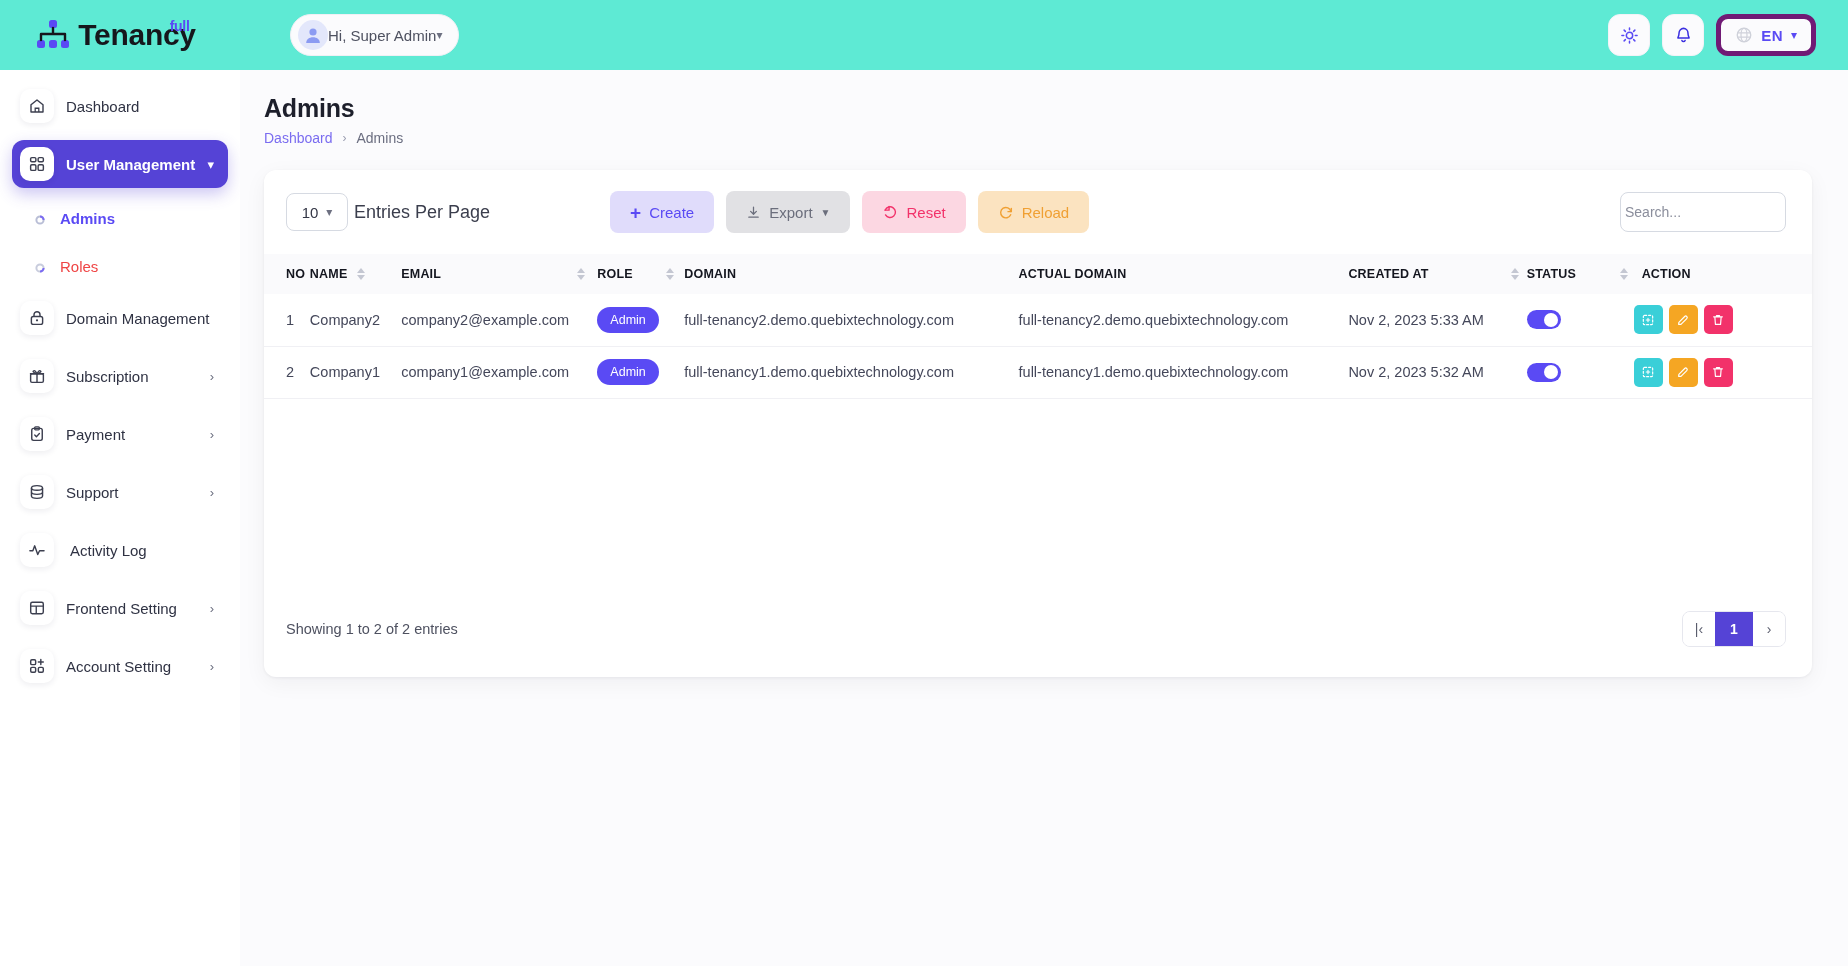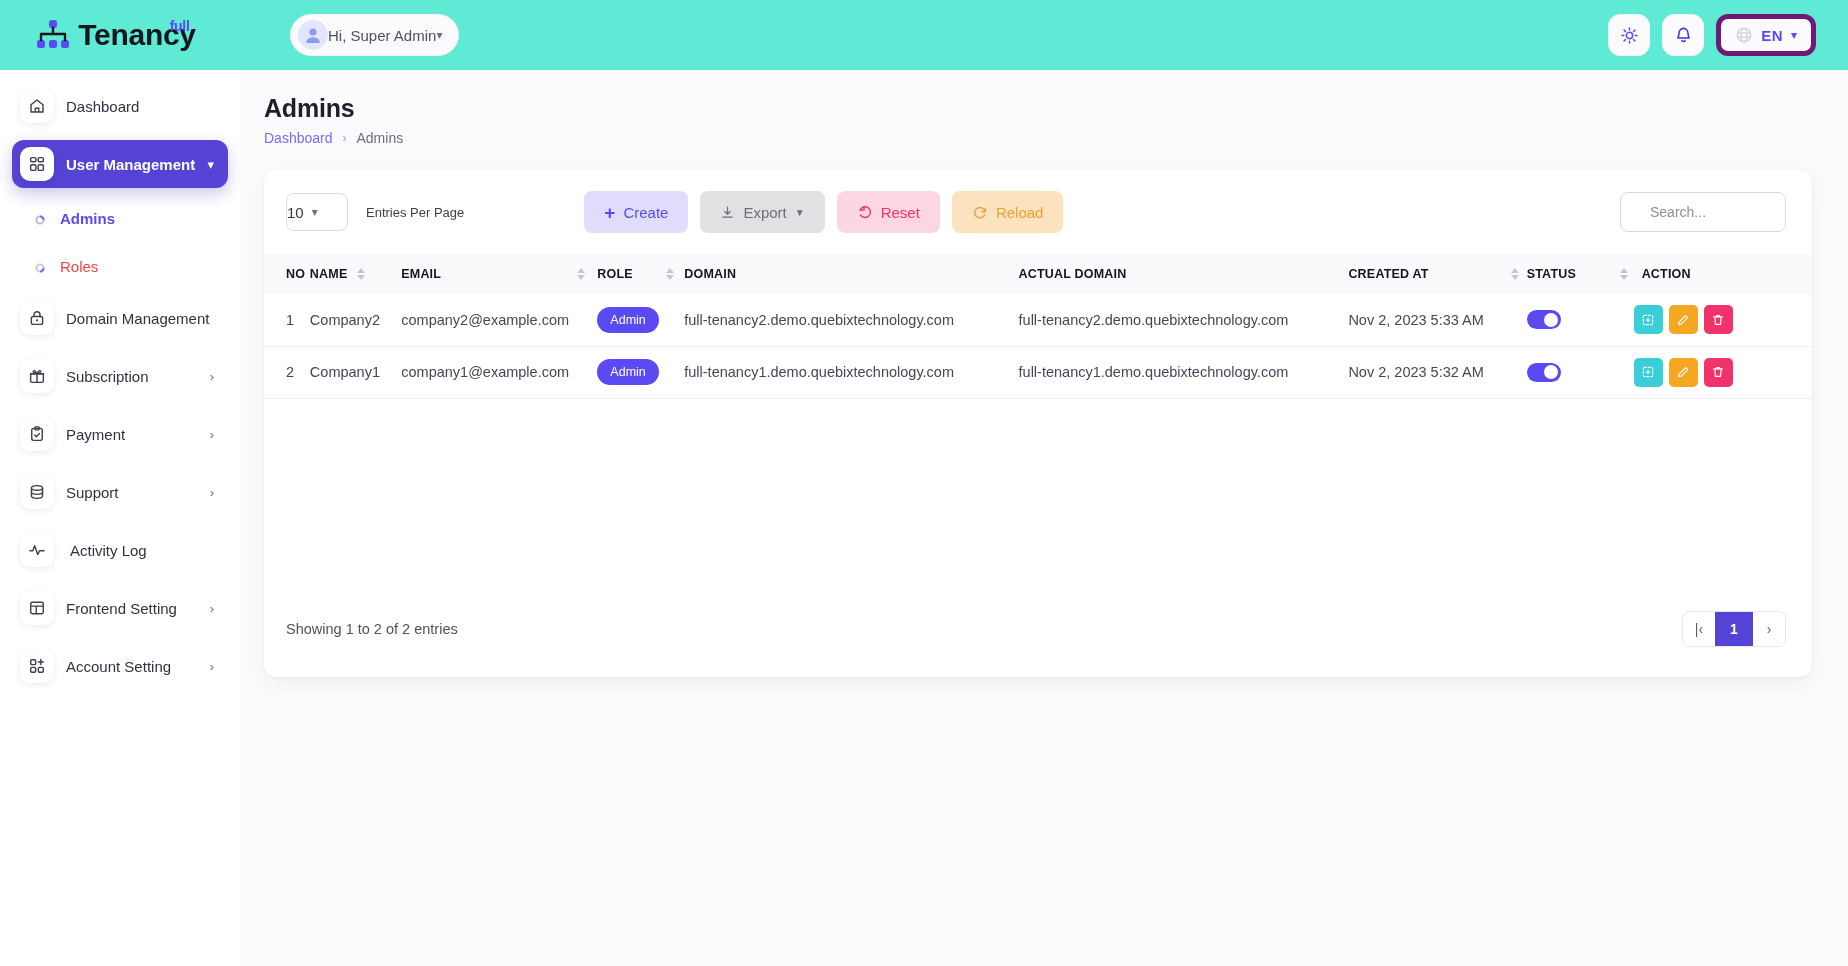--- a/index.html
+++ b/index.html
@@ -123,41 +123,41 @@
     position: relative;
   }
 
   .card-toolbar {
     height: 84px; display: flex; align-items: center;
     padding: 0 26px 0 22px;
   }
   .per-page-select {
     width: 62px; height: 38px;
     border: 1px solid #d6dae2; border-radius: 8px;
-    display: flex; align-items: center; gap: 8px;
+    display: flex; align-items: center; justify-content: center; gap: 8px;
     font-size: 15px; color: #343746; cursor: pointer; background:#fff;
   }
-  .per-page-label { margin-left: 18px; font-size: 13px; color: #3b3e4d; }
+  .per-page-label { margin-left: 6px; font-size: 18px; color: #3b3e4d; }
 
   .tool-btns { margin-left: 120px; display: flex; align-items: center; gap: 12px; }
   .tbtn {
     height: 42px; padding: 0 20px; border-radius: 8px; border: none;
     display: flex; align-items: center; gap: 8px;
     font-size: 15px; cursor: pointer; font-family: inherit;
   }
   .tbtn.create { background: #e0dcfb; color: #5a4af4; }
   .tbtn.export { background: #e1e1e4; color: #6b6e7c; }
   .tbtn.reset  { background: #fcd7e2; color: #f2326a; }
   .tbtn.reload { background: #fbe3c0; color: #f0a033; }
 
   .search-box {
     margin-left: auto;
     width: 166px; height: 40px;
     border: 1px solid #d6dae2; border-radius: 8px;
-    padding: 0 29px; font-size: 14px; color: #5b5e6d;
+    padding: 0 4px; font-size: 14px; color: #5b5e6d;
     font-family: inherit; background:#fff; outline: none;
   }
   .search-box::placeholder { color: #8b8e9c; }
 
   
   table { width: 100%; border-collapse: collapse; }
   thead tr { background: #fafafc; }
   thead th {
     height: 40px; font-size: 12.5px; font-weight: 700; color: #14161f;
     text-align: left; letter-spacing: .2px; white-space: nowrap;

